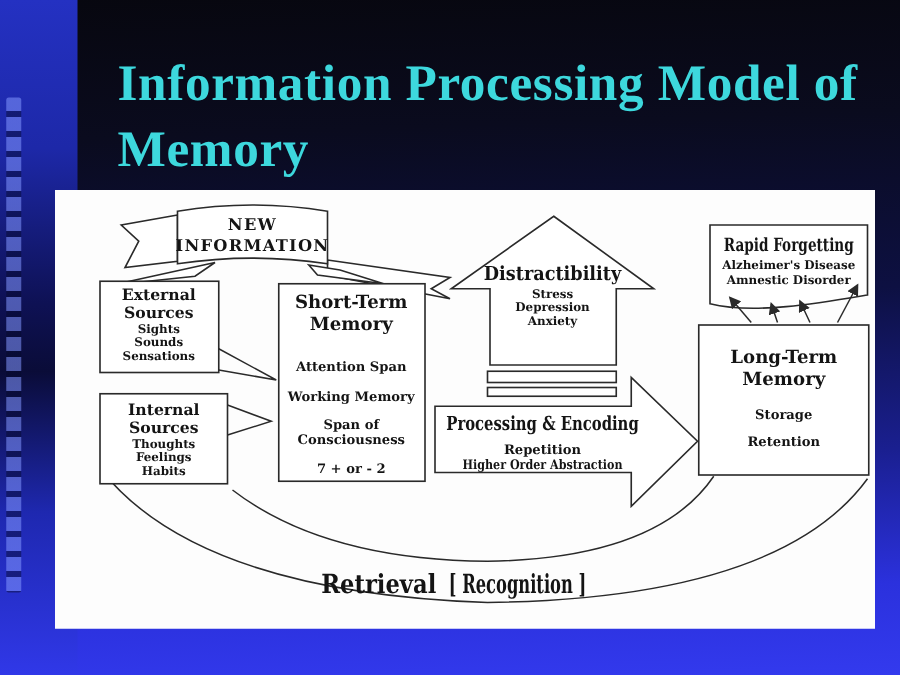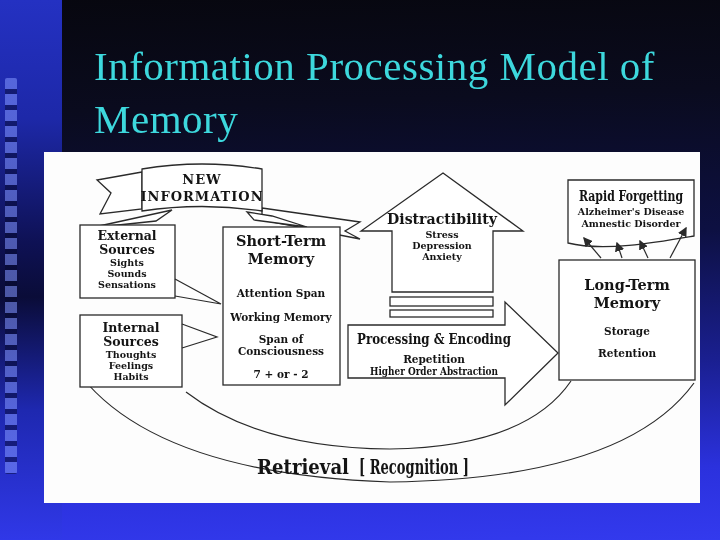--- a/index.html
+++ b/index.html
@@ -13,21 +13,21 @@
     background:linear-gradient(180deg,#2431c2 0%,#1d28a8 22%,#0e1154 45%,#0a0c38 55%,#1e28b0 76%,#3038e8 100%);
   }
   .square-col{
     position:absolute;left:5px;top:78px;width:12px;height:396px;
     background:repeating-linear-gradient(180deg,rgba(130,150,255,0.55) 0 11px,rgba(5,8,40,0.45) 11px 16px);
     border-radius:2px;
   }
   .slide-title{
     position:absolute;left:94px;top:40px;width:612px;
     font-family:"Liberation Serif",serif;font-size:41px;line-height:53px;
-    color:#3dd8dd;font-weight:400;letter-spacing:0.5px;
+    color:#3dd8dd;font-weight:700;letter-spacing:0.5px;
   }
   .panel{
     position:absolute;left:44px;top:152px;width:656px;height:351px;
     background:#fdfdfd;
   }
   svg{display:block;}
   .ln{stroke:#2a2a2a;stroke-width:1.2;fill:none;}
   .shape{stroke:#2a2a2a;stroke-width:1.3;fill:#ffffff;}
   text{fill:#141414;font-family:"DejaVu Serif",serif;font-weight:bold;text-anchor:middle;}
   .t-banner{font-size:13px;letter-spacing:1px;}

